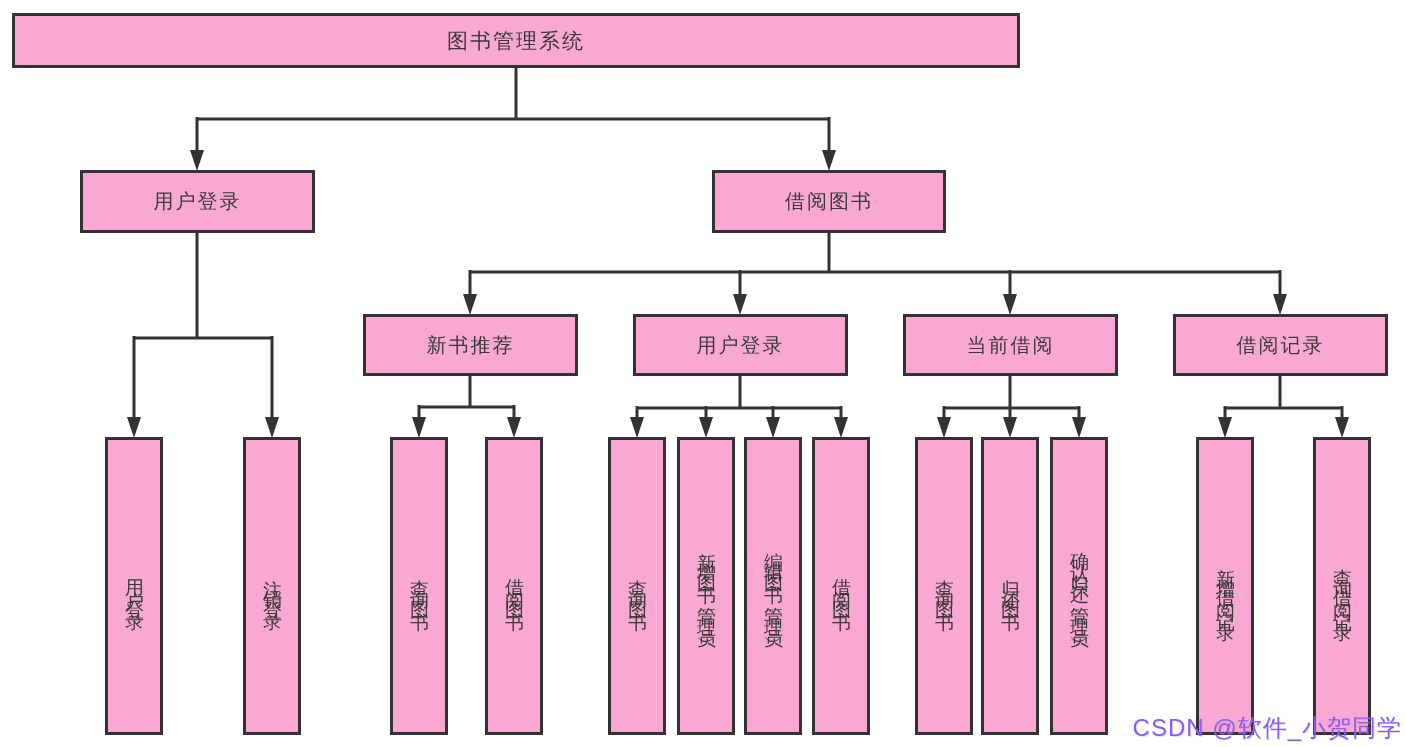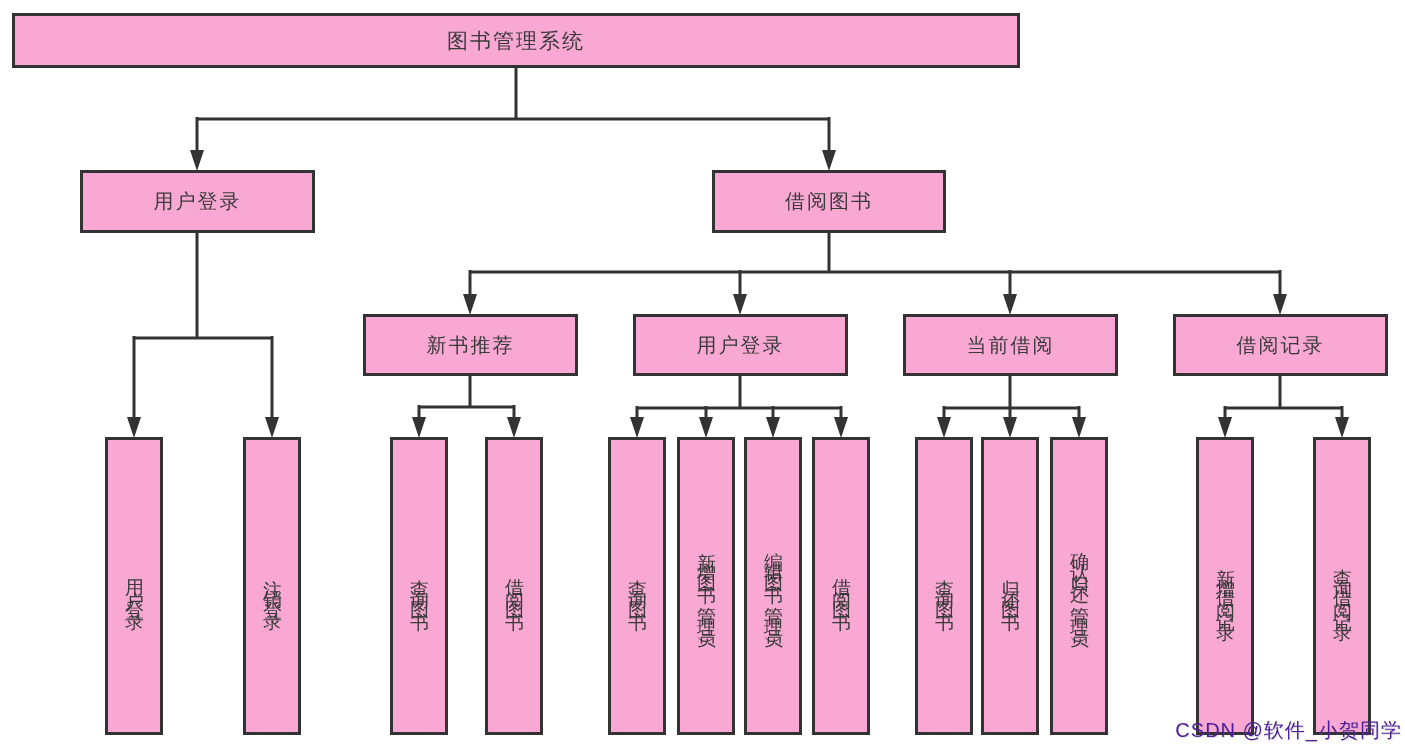--- a/index.html
+++ b/index.html
@@ -41,22 +41,22 @@
     text-orientation: mixed;
     font-size: 19px;
     letter-spacing: 11px;
     line-height: 1.1;
     white-space: nowrap;
   }
   #watermark {
     position: absolute;
     right: 3px;
     bottom: 3px;
-    font-size: 20px;
-    color: #4c1d95;
+    font-size: 24px;
+    color: #8b5cf6;
     text-shadow: 1px 1px 0 rgba(130,130,130,0.25);
     letter-spacing: 1px;
     z-index: 10;
     white-space: nowrap;
   }
 </style>
 </head>
 <body>
 
 <div id="canvas">

